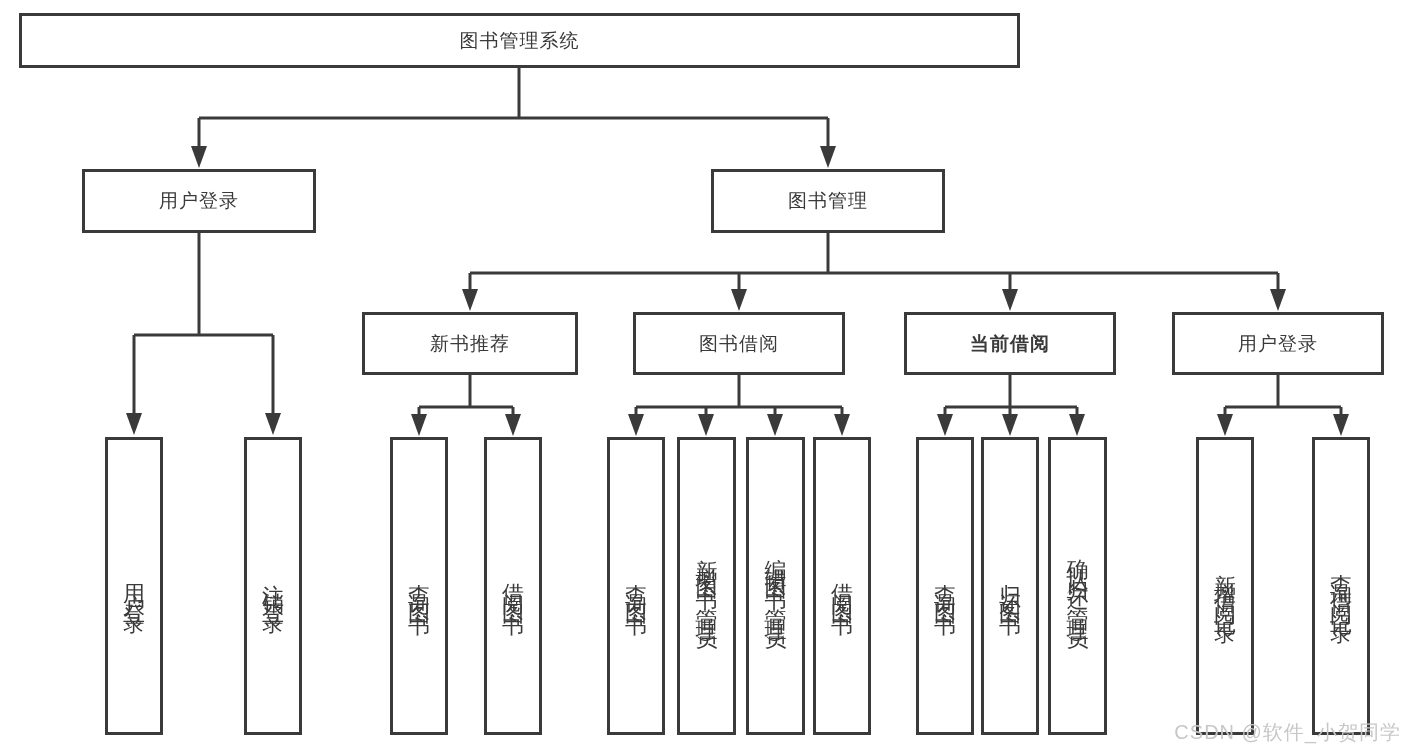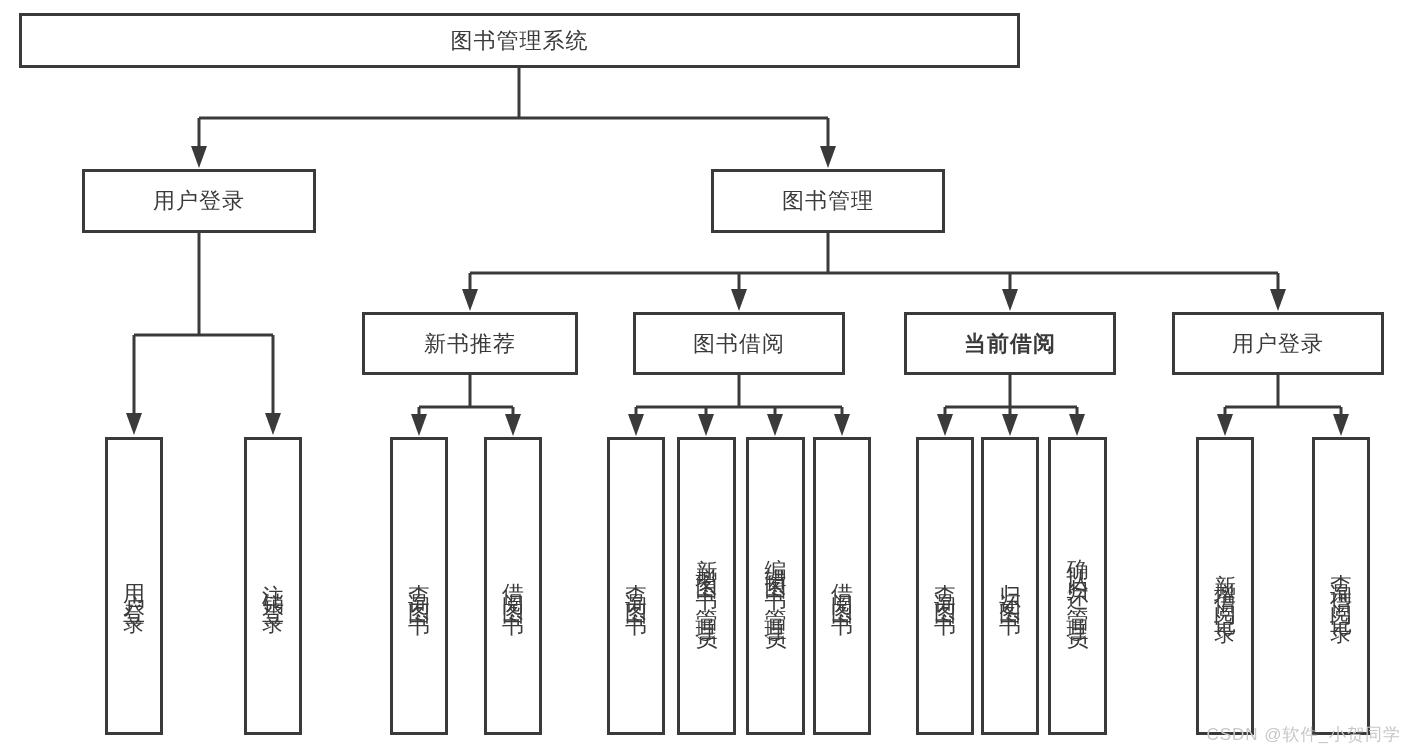--- a/index.html
+++ b/index.html
@@ -15,33 +15,33 @@
     font-family:"Liberation Sans","DejaVu Sans",sans-serif;
     color:var(--text);
   }
   #stage{position:absolute;left:0;top:0;width:1405px;height:747px;}
   svg.connectors{position:absolute;left:0;top:0;z-index:1;}
   .box{
     position:absolute;z-index:2;box-sizing:border-box;
     background:var(--box-bg);
     border:3px solid var(--line);
     display:flex;align-items:center;justify-content:center;
-    font-size:22px;letter-spacing:1px;color:var(--text);
+    font-size:19px;letter-spacing:1px;color:var(--text);
     text-align:center;
   }
   .vbox{
     writing-mode:vertical-rl;
     letter-spacing:10px;
     line-height:1;
     font-size:22px;
     padding:4px 0;
   }
   .watermark{
     position:absolute;z-index:3;right:4px;bottom:1px;
-    font-size:17px;letter-spacing:1px;
+    font-size:20px;letter-spacing:1px;
     color:var(--watermark);
     white-space:nowrap;
   }
 </style>
 </head>
 <body>
 
 <div id="stage">
 
   <svg class="connectors" width="1405" height="747" viewBox="0 0 1405 747">

